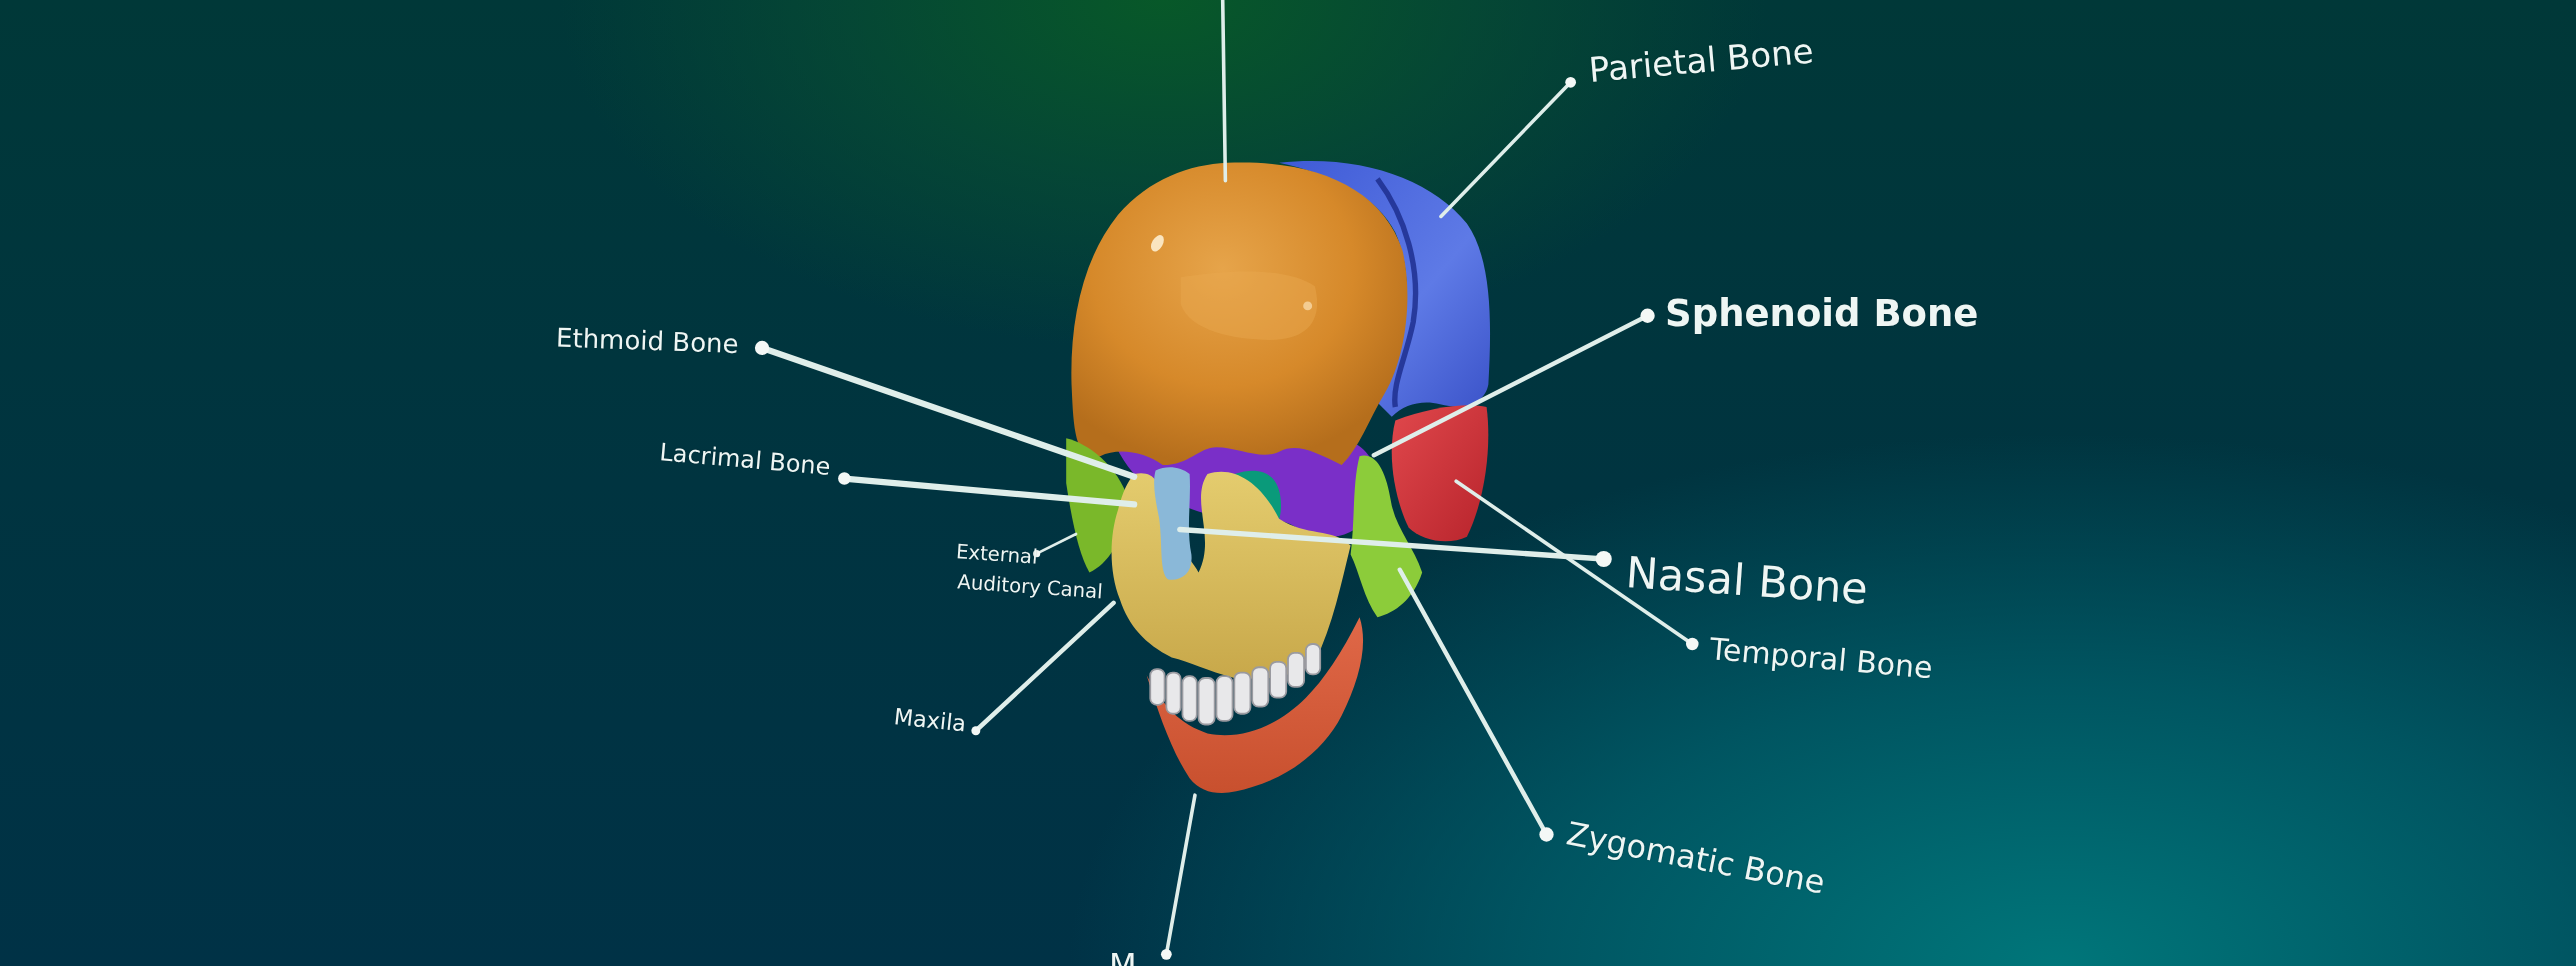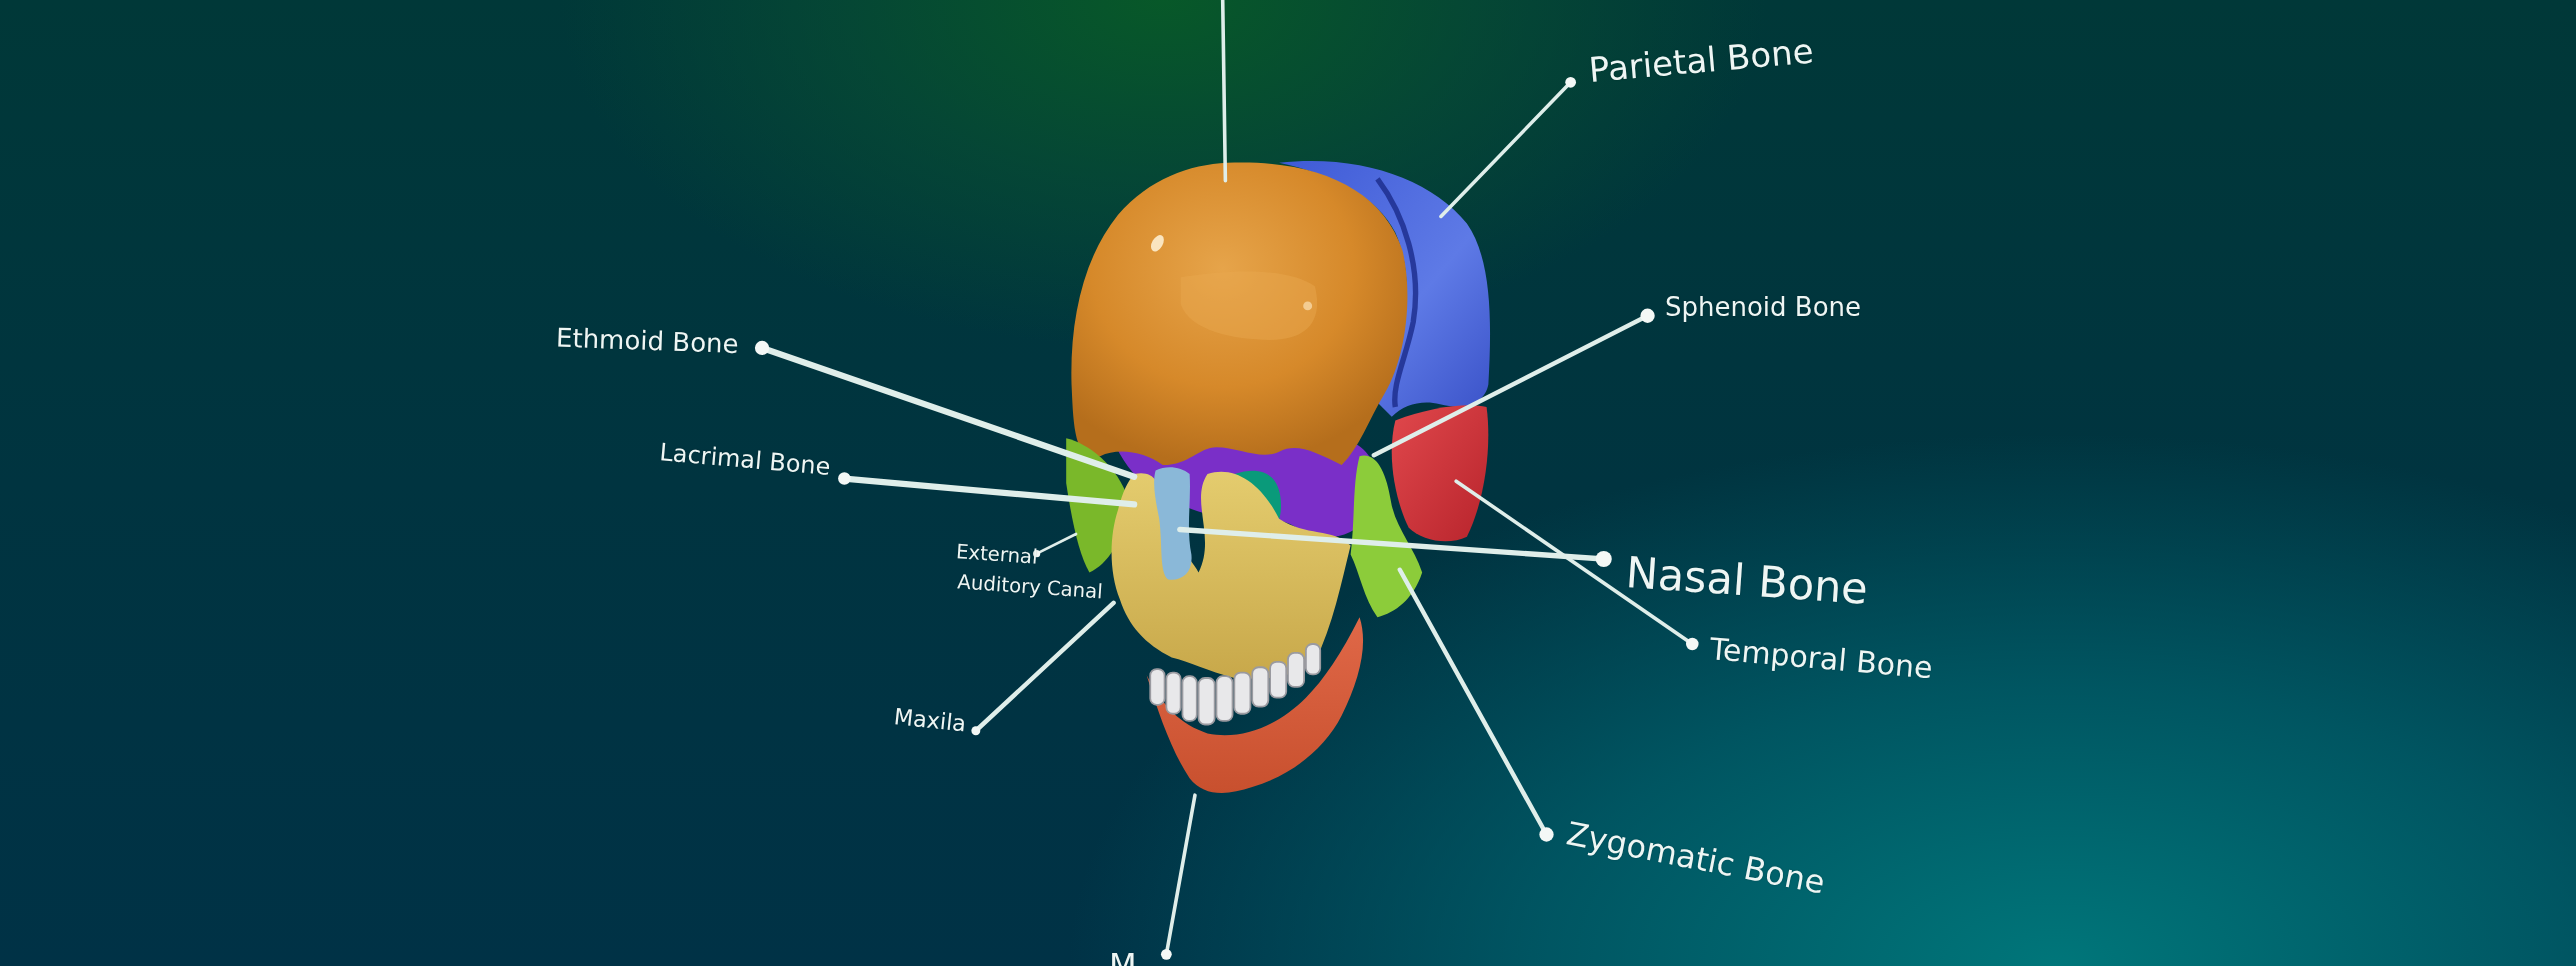--- a/index.html
+++ b/index.html
@@ -13,21 +13,21 @@
   }
   .scene { position:absolute; inset:0; }
   svg.overlay { position:absolute; left:0; top:0; width:2576px; height:966px; }
   .label {
     position:absolute; color:#eef6f4; white-space:nowrap;
     text-shadow: 0 0 1.8px rgba(0,0,0,0.25);
     transform-origin: left center;
   }
   .label.right { transform-origin: right center; text-align:right; }
   .lbl-parietal { left:1589px; top:50px; font-size:34px; transform: rotate(-5deg); }
-  .lbl-sphenoid { left:1665px; top:292px; font-size:26px; }
+  .lbl-sphenoid { left:1665px; top:292px; font-size:37px;font-weight:bold; }
   .lbl-nasal { left:1626px; top:547px; font-size:43px; transform: rotate(4deg); }
   .lbl-temporal { left:1710px; top:631px; font-size:30px; transform: rotate(5deg); }
   .lbl-zygomatic { left:1567px; top:814px; font-size:32px; transform: rotate(11deg); }
   .lbl-mandible { left:1109px; top:946px; font-size:32px; }
   .lbl-ethmoid { right:1837px; top:329px; font-size:26px; transform: rotate(2deg); }
   .lbl-lacrimal { right:1746px; top:453px; font-size:24px; transform: rotate(5deg); }
   .lbl-eac { left:955px; top:537px; font-size:19.7px; line-height:30px; transform: rotate(4deg); }
   .lbl-maxila { left:894px; top:703px; font-size:22.4px; transform: rotate(6deg); }
 </style>
 </head>

